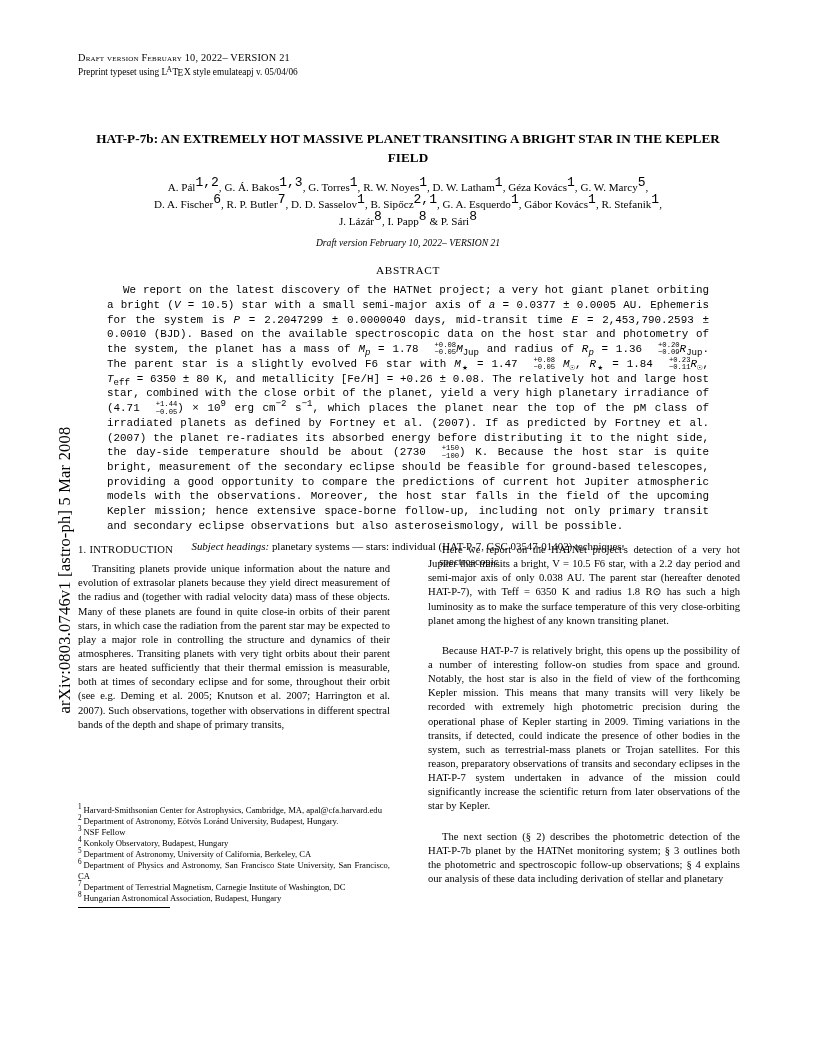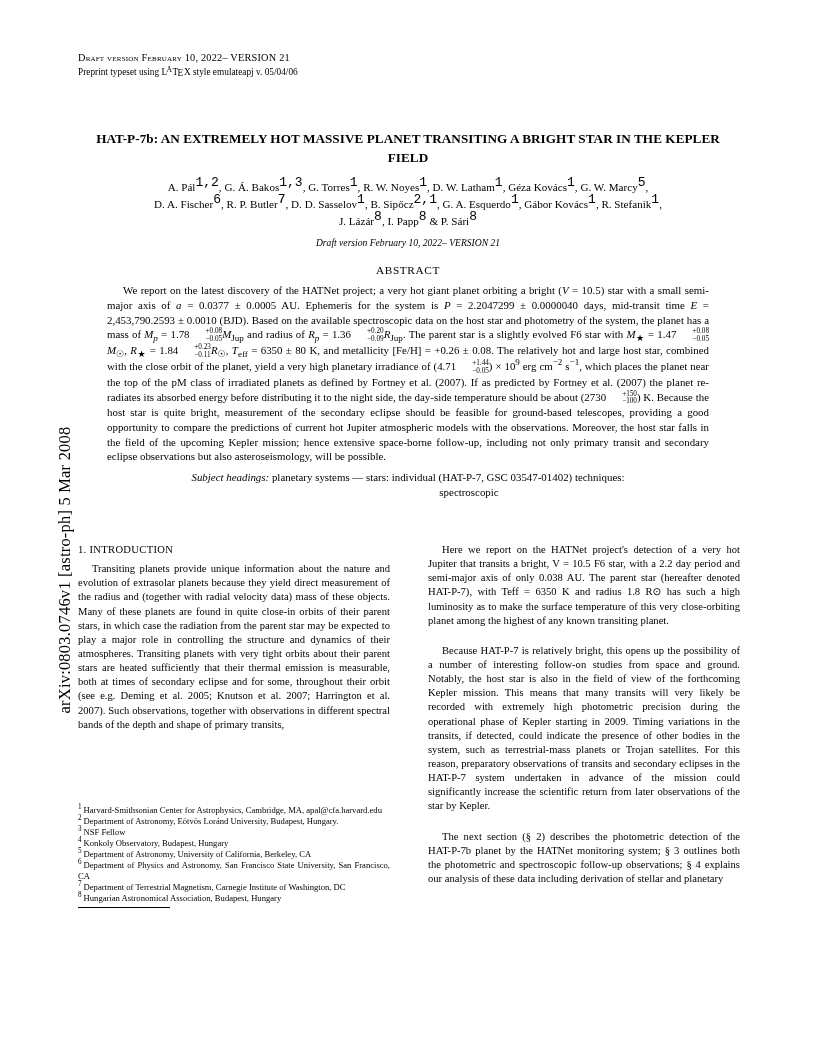--- a/index.html
+++ b/index.html
@@ -79,20 +79,21 @@
     font-size: 11.3px;
     letter-spacing: 0.6px;
   }
   .abstract-body {
     margin: 7px auto 0 auto;
     width: 602px;
     font-size: 10.9px;
     line-height: 1.345;
     text-align: justify;
     text-indent: 16px;
+    font-family: Liberation Mono, monospace;
   }
   .subject {
     margin: 6px auto 0 auto;
     width: 602px;
     font-size: 10.9px;
     line-height: 1.345;
     text-align: center;
     padding-left: 22px;
     text-indent: -22px;
   }

